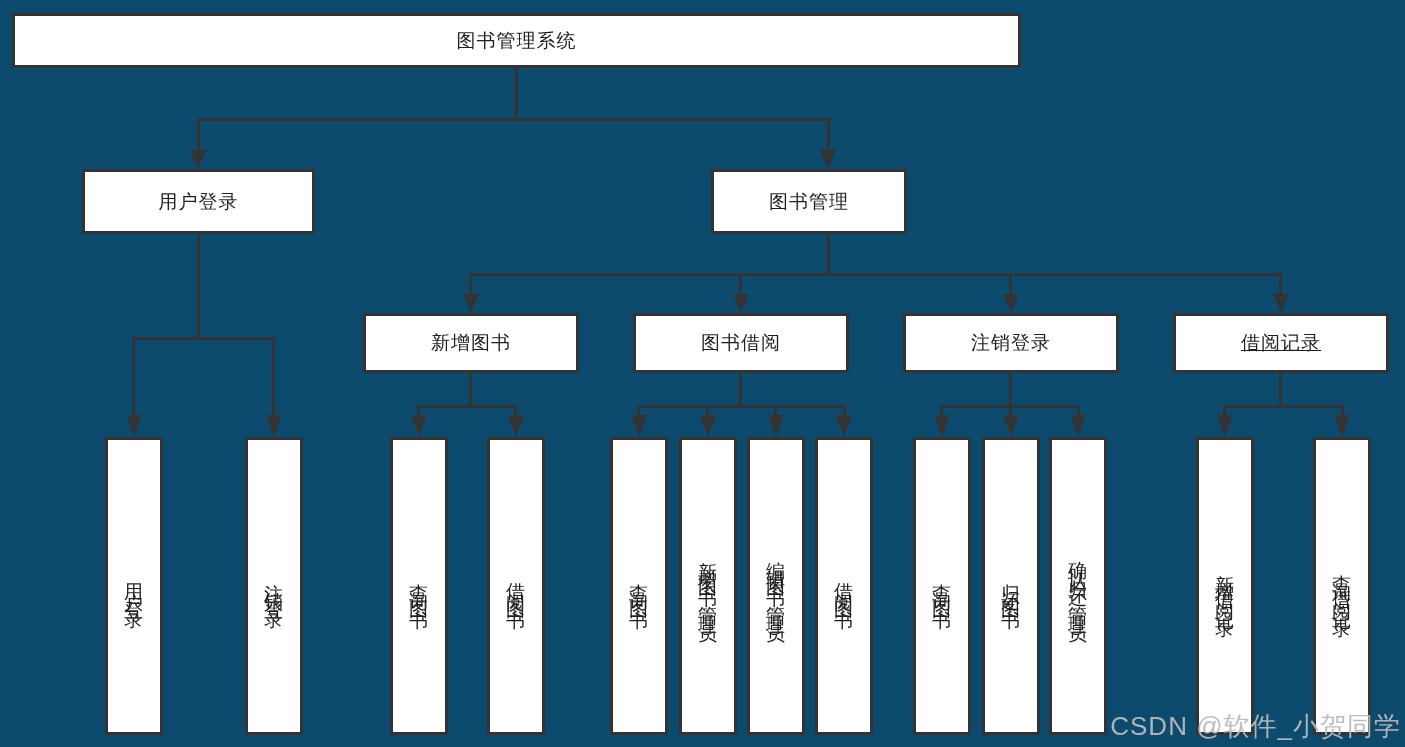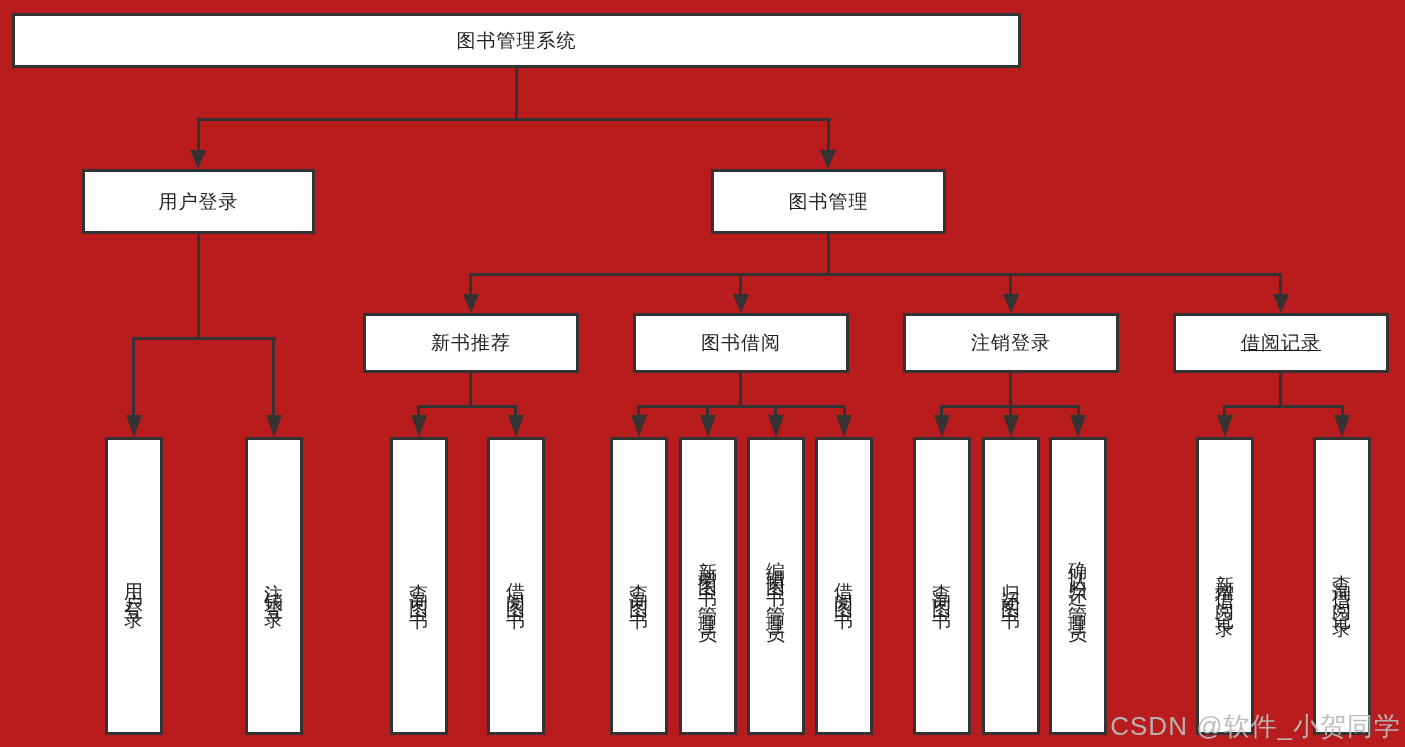--- a/index.html
+++ b/index.html
@@ -1,20 +1,20 @@
 <!DOCTYPE html>
 <html><head>
 <meta charset="utf-8">
 <style>
   html, body { margin: 0; padding: 0; background: #ffffff; }
   #stage {
     position: relative;
     width: 1405px;
     height: 747px;
-    background: #b91c1c;
+    background: #0c4a6e;
     font-family: "Liberation Sans", "DejaVu Sans", sans-serif;
     overflow: hidden;
   }
   .box {
     position: absolute;
     background: #ffffff;
     border: 3px solid #333333;
     box-sizing: border-box;
     display: flex;
     align-items: center;
@@ -79,21 +79,21 @@
   <div class="ln" style="left:515px; top:66px; width:3px; height:52px;"></div>
   <div class="ln" style="left:197px; top:118px; width:634px; height:3px;"></div>
   <div class="ln" style="left:197px; top:118px; width:3px; height:34px;"></div>
   <div class="arw sm" style="left:190px; top:150px;"></div>
   <div class="ln" style="left:827px; top:118px; width:3px; height:34px;"></div>
   <div class="arw sm" style="left:820px; top:150px;"></div>
 
   <div class="box" style="left:82px; top:169px; width:233px; height:65px;">
     <span>用户登录</span>
   </div>
-  <div class="box" style="left:711px; top:169px; width:235px; height:65px;">
+  <div class="box" style="left:711px; top:169px; width:196px; height:65px;">
     <span>图书管理</span>
   </div>
 
   <div class="ln" style="left:197px; top:234px; width:3px; height:103px;"></div>
   <div class="ln" style="left:132px; top:337px; width:144px; height:3px;"></div>
   <div class="ln" style="left:132px; top:337px; width:3px; height:80px;"></div>
   <div class="arw" style="left:126px; top:415px;"></div>
   <div class="ln" style="left:272px; top:337px; width:3px; height:80px;"></div>
   <div class="arw" style="left:266px; top:415px;"></div>
 
@@ -102,21 +102,21 @@
   <div class="ln" style="left:469px; top:273px; width:3px; height:24px;"></div>
   <div class="arw sm" style="left:463px; top:294px;"></div>
   <div class="ln" style="left:739px; top:273px; width:3px; height:24px;"></div>
   <div class="arw sm" style="left:733px; top:294px;"></div>
   <div class="ln" style="left:1009px; top:273px; width:3px; height:24px;"></div>
   <div class="arw sm" style="left:1003px; top:294px;"></div>
   <div class="ln" style="left:1279px; top:273px; width:3px; height:24px;"></div>
   <div class="arw sm" style="left:1273px; top:294px;"></div>
 
   <div class="box" style="left:363px; top:313px; width:216px; height:60px;">
-    <span>新书推荐</span>
+    <span>新增图书</span>
   </div>
   <div class="box" style="left:633px; top:313px; width:216px; height:60px;">
     <span>图书借阅</span>
   </div>
   <div class="box" style="left:903px; top:313px; width:216px; height:60px;">
     <span>注销登录</span>
   </div>
   <div class="box" style="left:1173px; top:313px; width:216px; height:60px;text-decoration:underline;">
     <span>借阅记录</span>
   </div>

